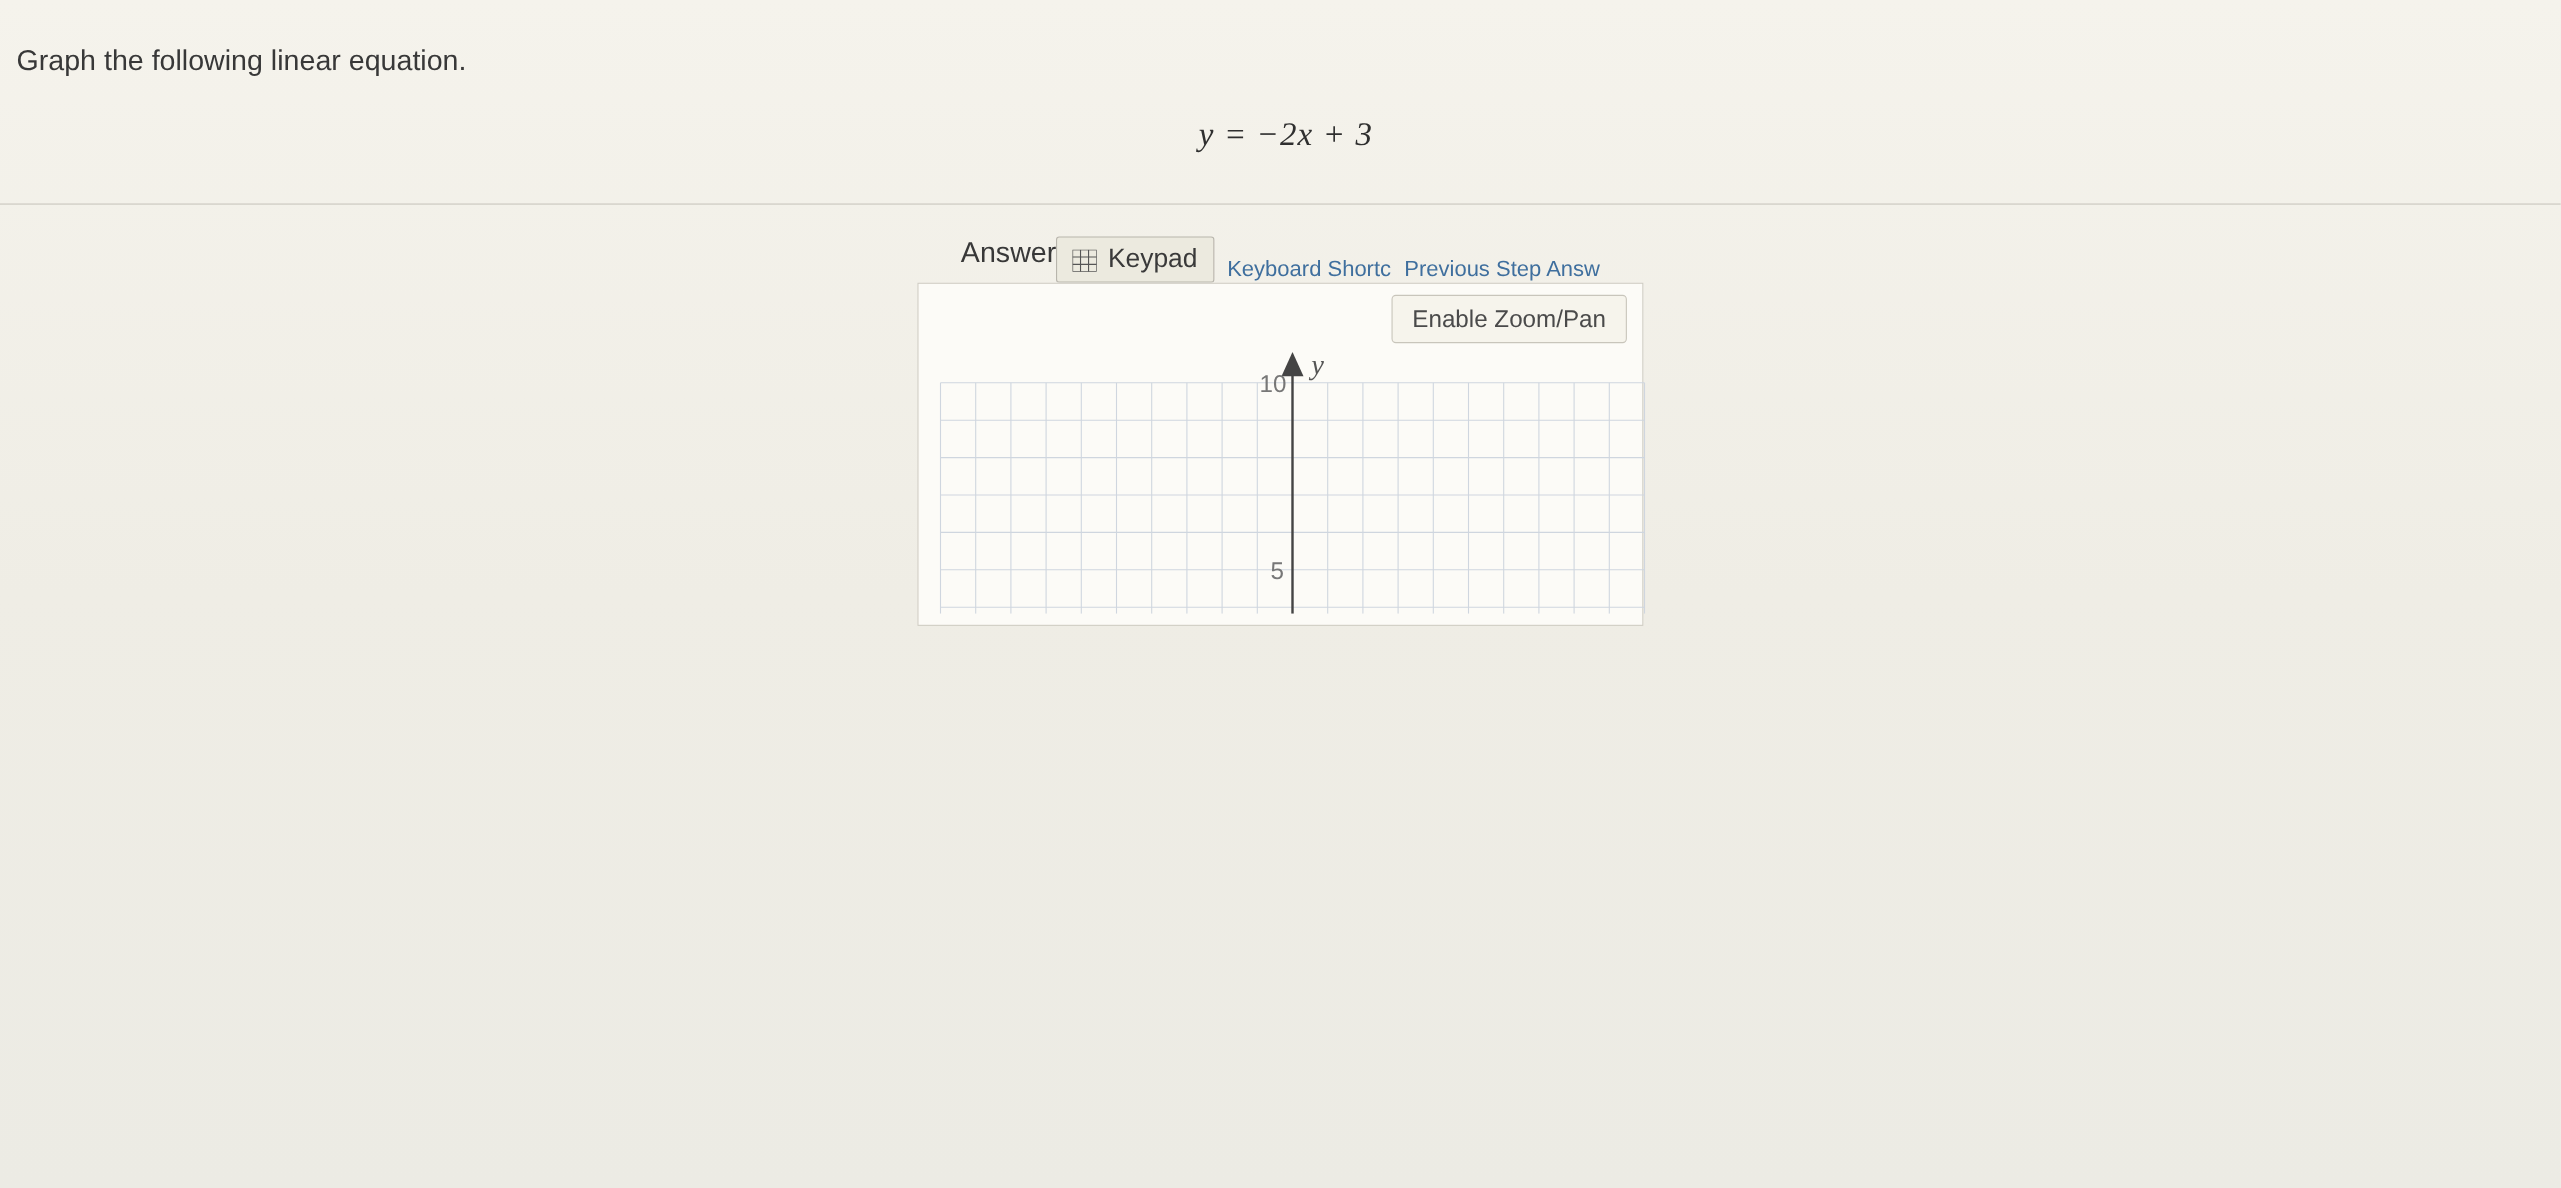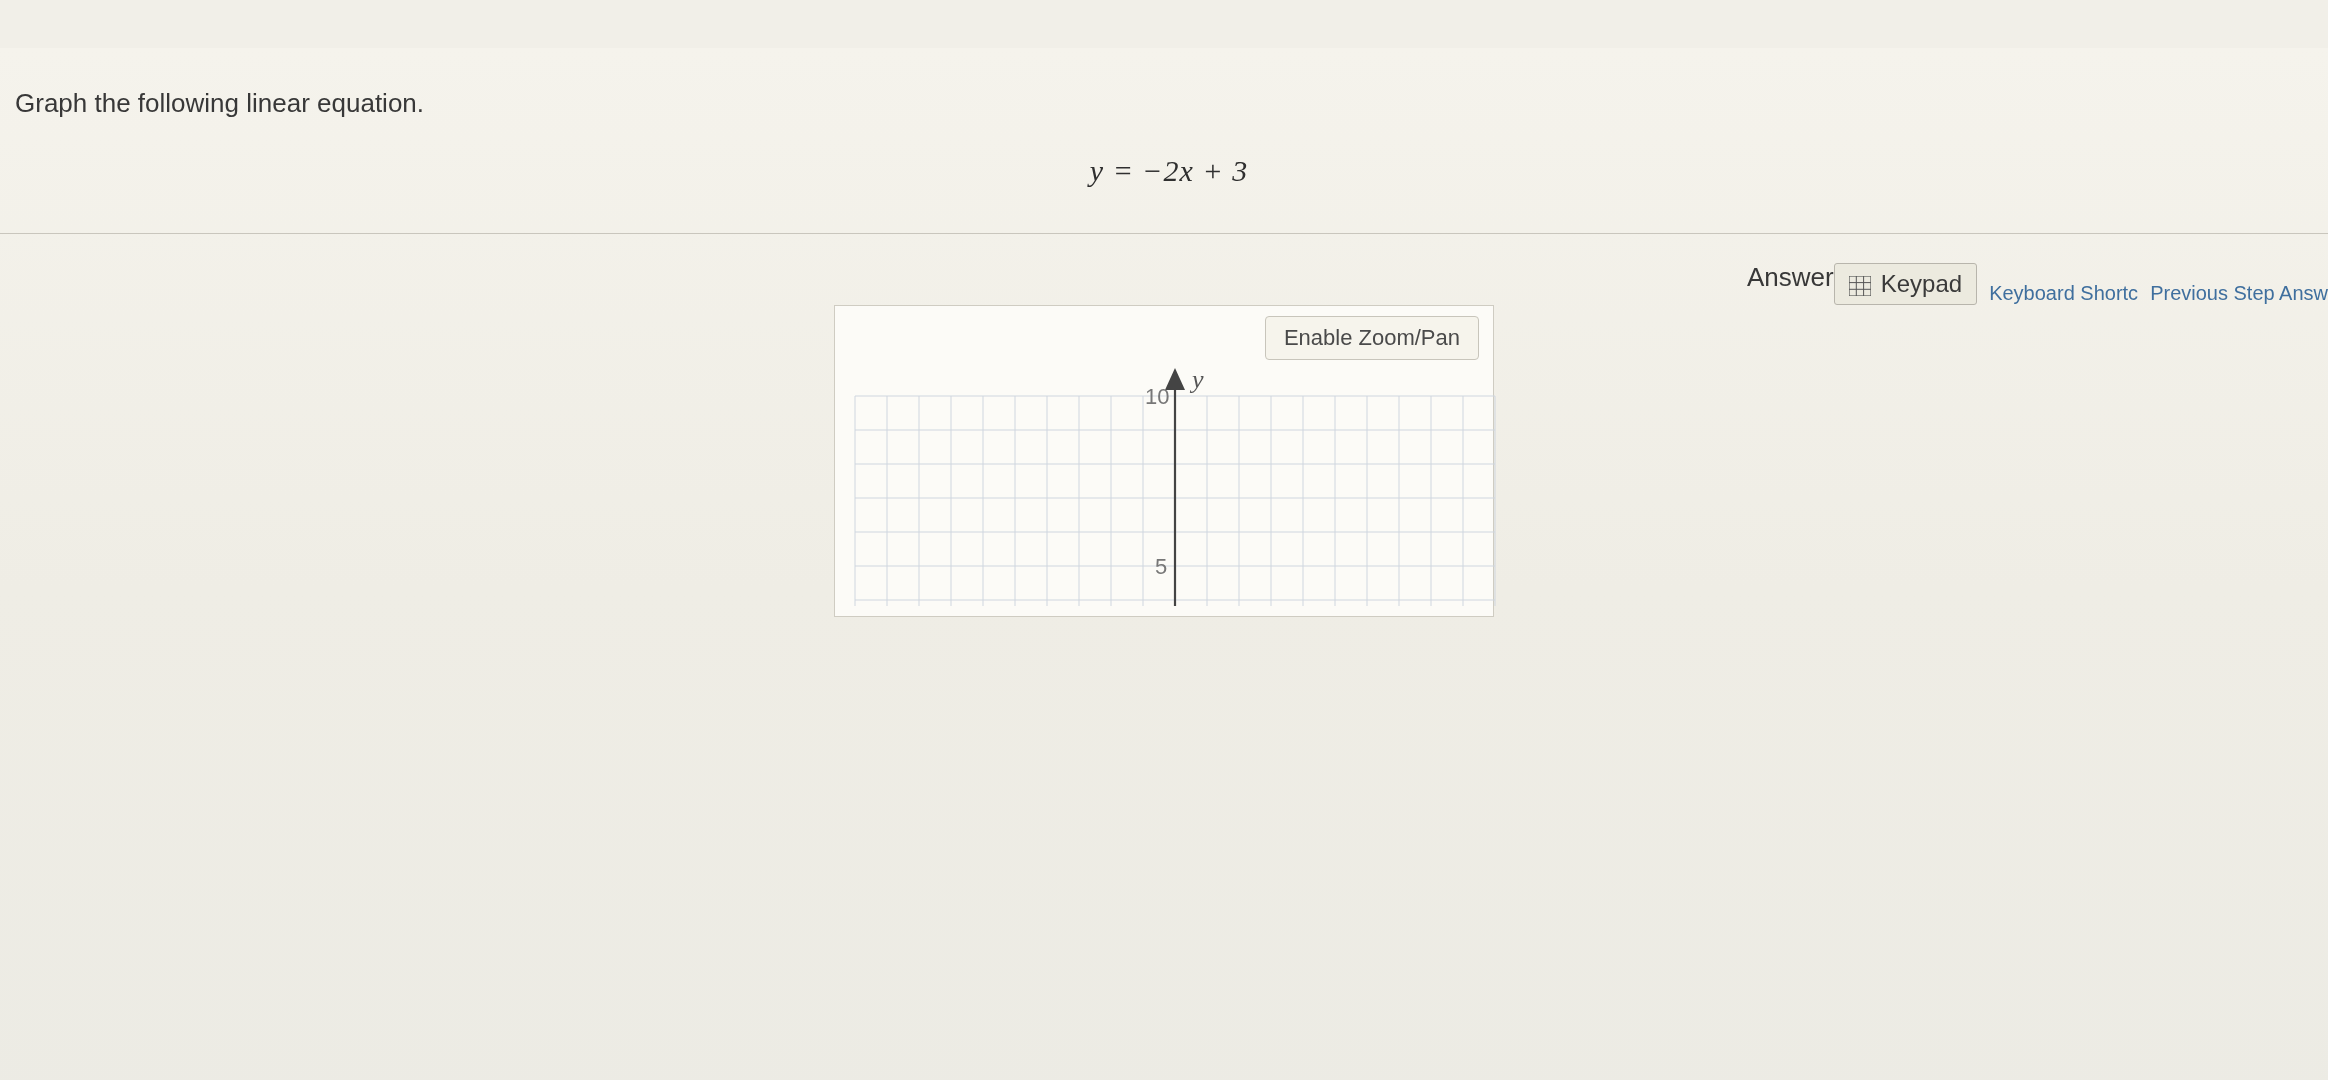--- a/index.html
+++ b/index.html
@@ -12,21 +12,20 @@
     overflow: hidden;
   }
   .page {
     width: 100%;
     height: 100%;
     background: linear-gradient(180deg, #f5f3ec 0%, #efede5 50%, #ecebe4 100%);
     position: relative;
   }
   .question-area {
     padding: 40px 0 0 10px;
-    margin-top: 48px;
   }
   .prompt {
     font-size: 26px;
     color: #383838;
     margin-bottom: 35px;
     padding-left: 5px;
   }
   .equation {
     text-align: center;
     font-family: "Cambria Math", "Times New Roman", serif;
@@ -43,21 +42,21 @@
     padding: 0 0 40px 2px;
   }
   .step strong { font-weight: 700; }
   .divider {
     border: none;
     border-top: 1px solid #c9c6bd;
     margin: 0;
   }
   .answer-row {
     display: flex;
-    justify-content: flex-end;
+    justify-content: center;
     align-items: flex-start;
     padding: 28px 0 0 0;
   }
   .answer-label {
     font-size: 26px;
     color: #383838;
     padding-left: 0;
   }
   .right-links {
     display: flex;

